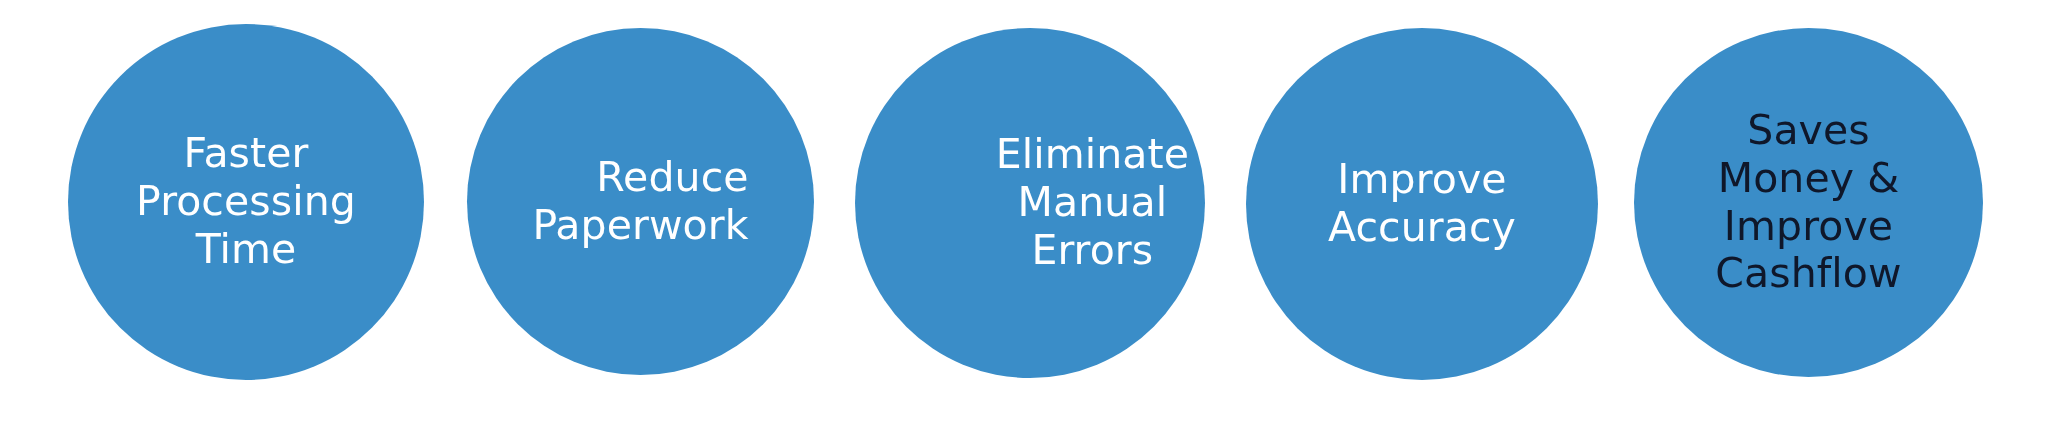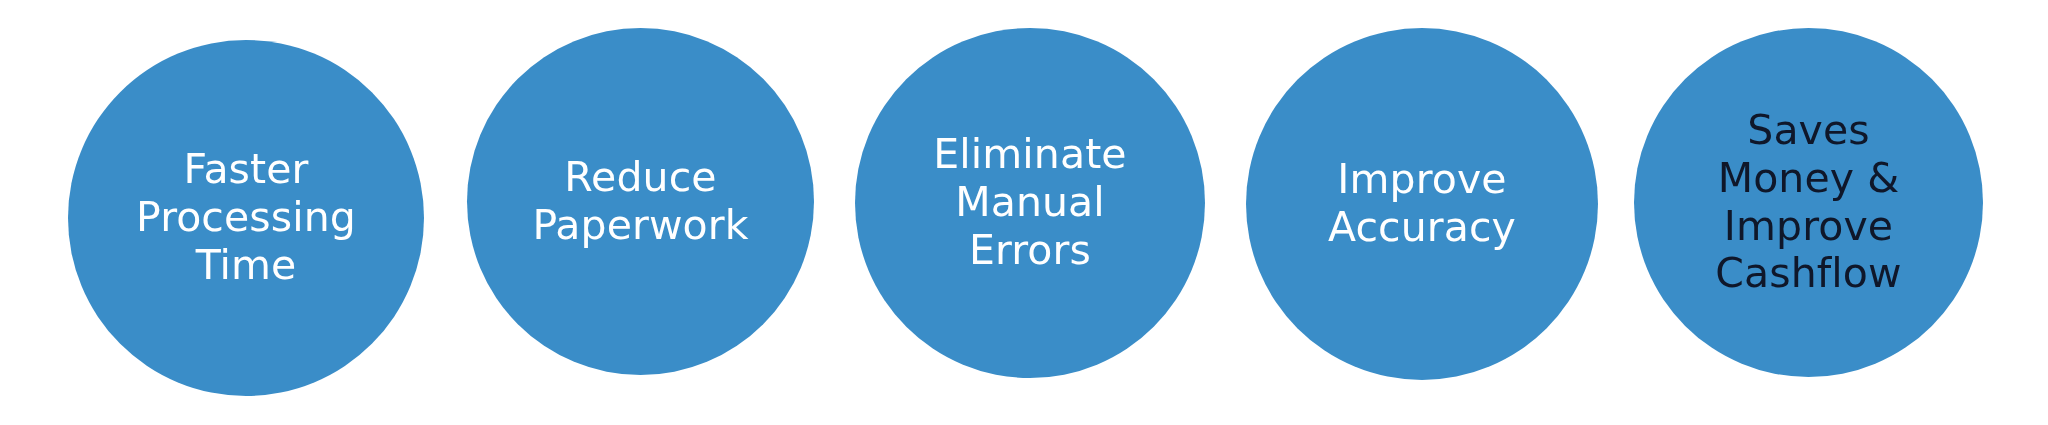--- a/index.html
+++ b/index.html
@@ -43,32 +43,32 @@
     white-space: pre-line;
     padding: 0 16px;
     user-select: none;
   }
 </style>
 </head>
 <body style="background: rgb(255, 255, 255);">
 
 <div id="canvas" style="width: 2048px; height: 425px; background: rgb(255, 255, 255);">
 
-  <div class="circle-node" style="left: 68px; top: 40px; width: 356px; height: 356px; background: rgb(58, 141, 200);">
+  <div class="circle-node" style="left: 68px; top: 24px; width: 356px; height: 356px; background: rgb(58, 141, 200);">
     <span class="circle-label" style="font-size: 41px; color: rgb(255, 255, 255);">Faster
 Processing
 Time</span>
   </div>
 
   <div class="circle-node" style="left: 467px; top: 28px; width: 347px; height: 347px; background: rgb(58, 141, 200);">
-    <span class="circle-label" style="font-size: 41px; color: rgb(255, 255, 255);">Reduce
+    <span class="circle-label" style="font-size: 41px; color: rgb(255, 255, 255); text-align: right;">Reduce
 Paperwork</span>
   </div>
 
-  <div class="circle-node" style="left: 855px; top: 28px; width: 350px; height: 350px; background: rgb(58, 141, 200);">
+  <div class="circle-node" style="left: 855px; top: 28px; width: 350px; height: 350px; background: rgb(58, 141, 200); justify-content: flex-end;">
     <span class="circle-label" style="font-size: 41px; color: rgb(255, 255, 255);">Eliminate
 Manual
 Errors</span>
   </div>
 
   <div class="circle-node" style="left: 1246px; top: 28px; width: 352px; height: 352px; background: rgb(58, 141, 200);">
     <span class="circle-label" style="font-size: 41px; color: rgb(255, 255, 255);">Improve
 Accuracy</span>
   </div>
 

